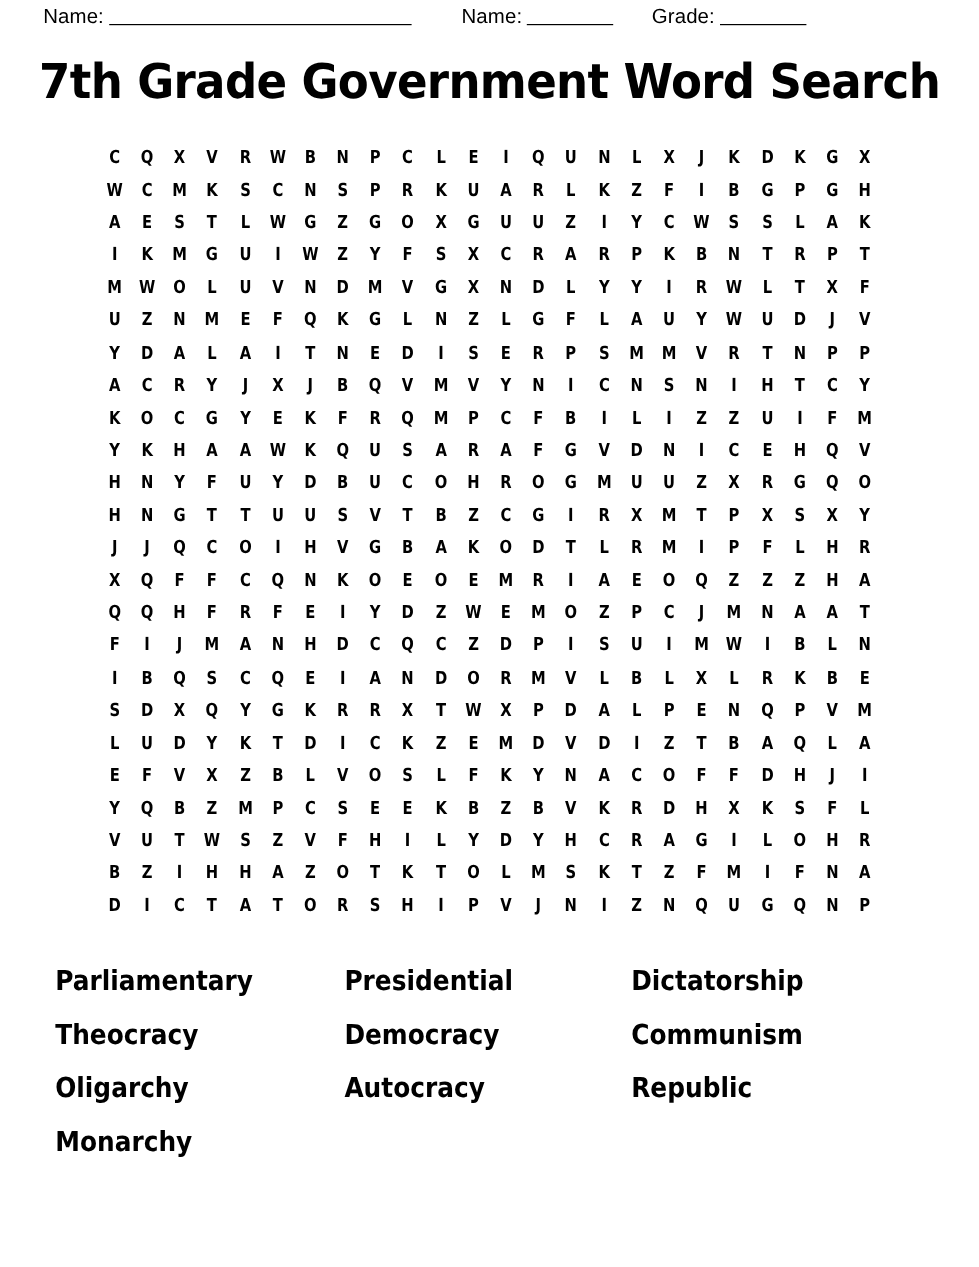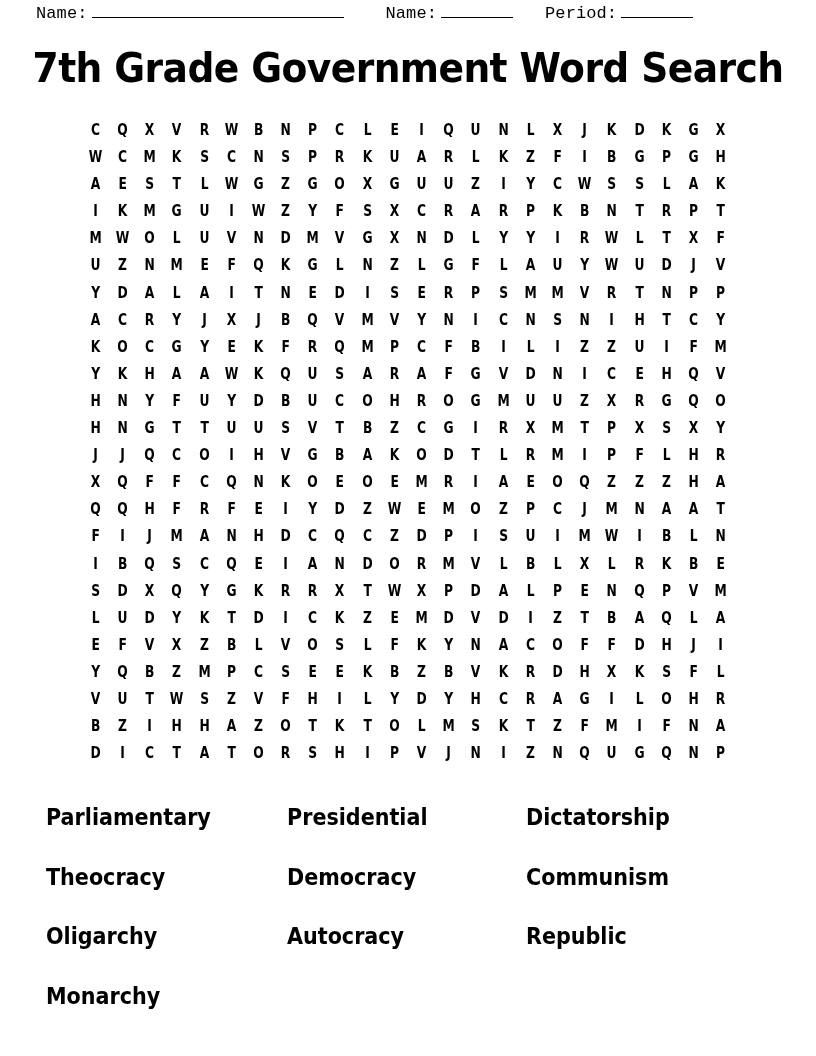--- a/index.html
+++ b/index.html
@@ -20,22 +20,21 @@
   .header-line {
     display: flex;
     align-items: baseline;
     padding: 4px 24px 0 36px;
     font-size: 17px;
     letter-spacing: 0.1px;
     white-space: nowrap;
   }
   .field {
     display: inline-flex;
-    align-items: flex-start;
-    font-family: Liberation Mono, monospace;
+    align-items: center;
   }
   .field-label { margin-right: 4px; }
   .rule {
     display: inline-block;
     border-bottom: 1.5px solid #000;
     height: 13px;
   }
   .rule-name   { width: 252px; }
   .rule-date   { width: 72px; }
   .rule-period { width: 72px; }
@@ -76,21 +75,21 @@
     letter-spacing: 0;
     color: #000;
   }
 
   
   .word-list {
     margin: 28px 16px 0 0;
     padding: 0 0 0 46px;
     display: grid;
     grid-template-columns: 241px 239px auto;
-    row-gap: 15px;
+    row-gap: 0;
   }
   .word {
     font-family: "DejaVu Sans", sans-serif;
     font-weight: bold;
     font-size: 23px;
     line-height: 44.5px;
     transform: scaleX(0.90);
     transform-origin: left center;
     white-space: nowrap;
     color: #000;
@@ -105,21 +104,21 @@
     <span class="field-label">Name:</span>
     <span class="rule rule-name"></span>
   </span>
   <span class="gap-a"></span>
   <span class="field">
     <span class="field-label">Name:</span>
     <span class="rule rule-date"></span>
   </span>
   <span class="gap-b"></span>
   <span class="field">
-    <span class="field-label">Period:</span>
+    <span class="field-label">Grade:</span>
     <span class="rule rule-period"></span>
   </span>
 </div>
 
 <h1 class="title">7th Grade Government Word Search</h1>
 
 <div class="grid-wrap">
   <div class="grid" id="puzzle-grid">
       <div class="cell">C</div>
       <div class="cell">Q</div>

